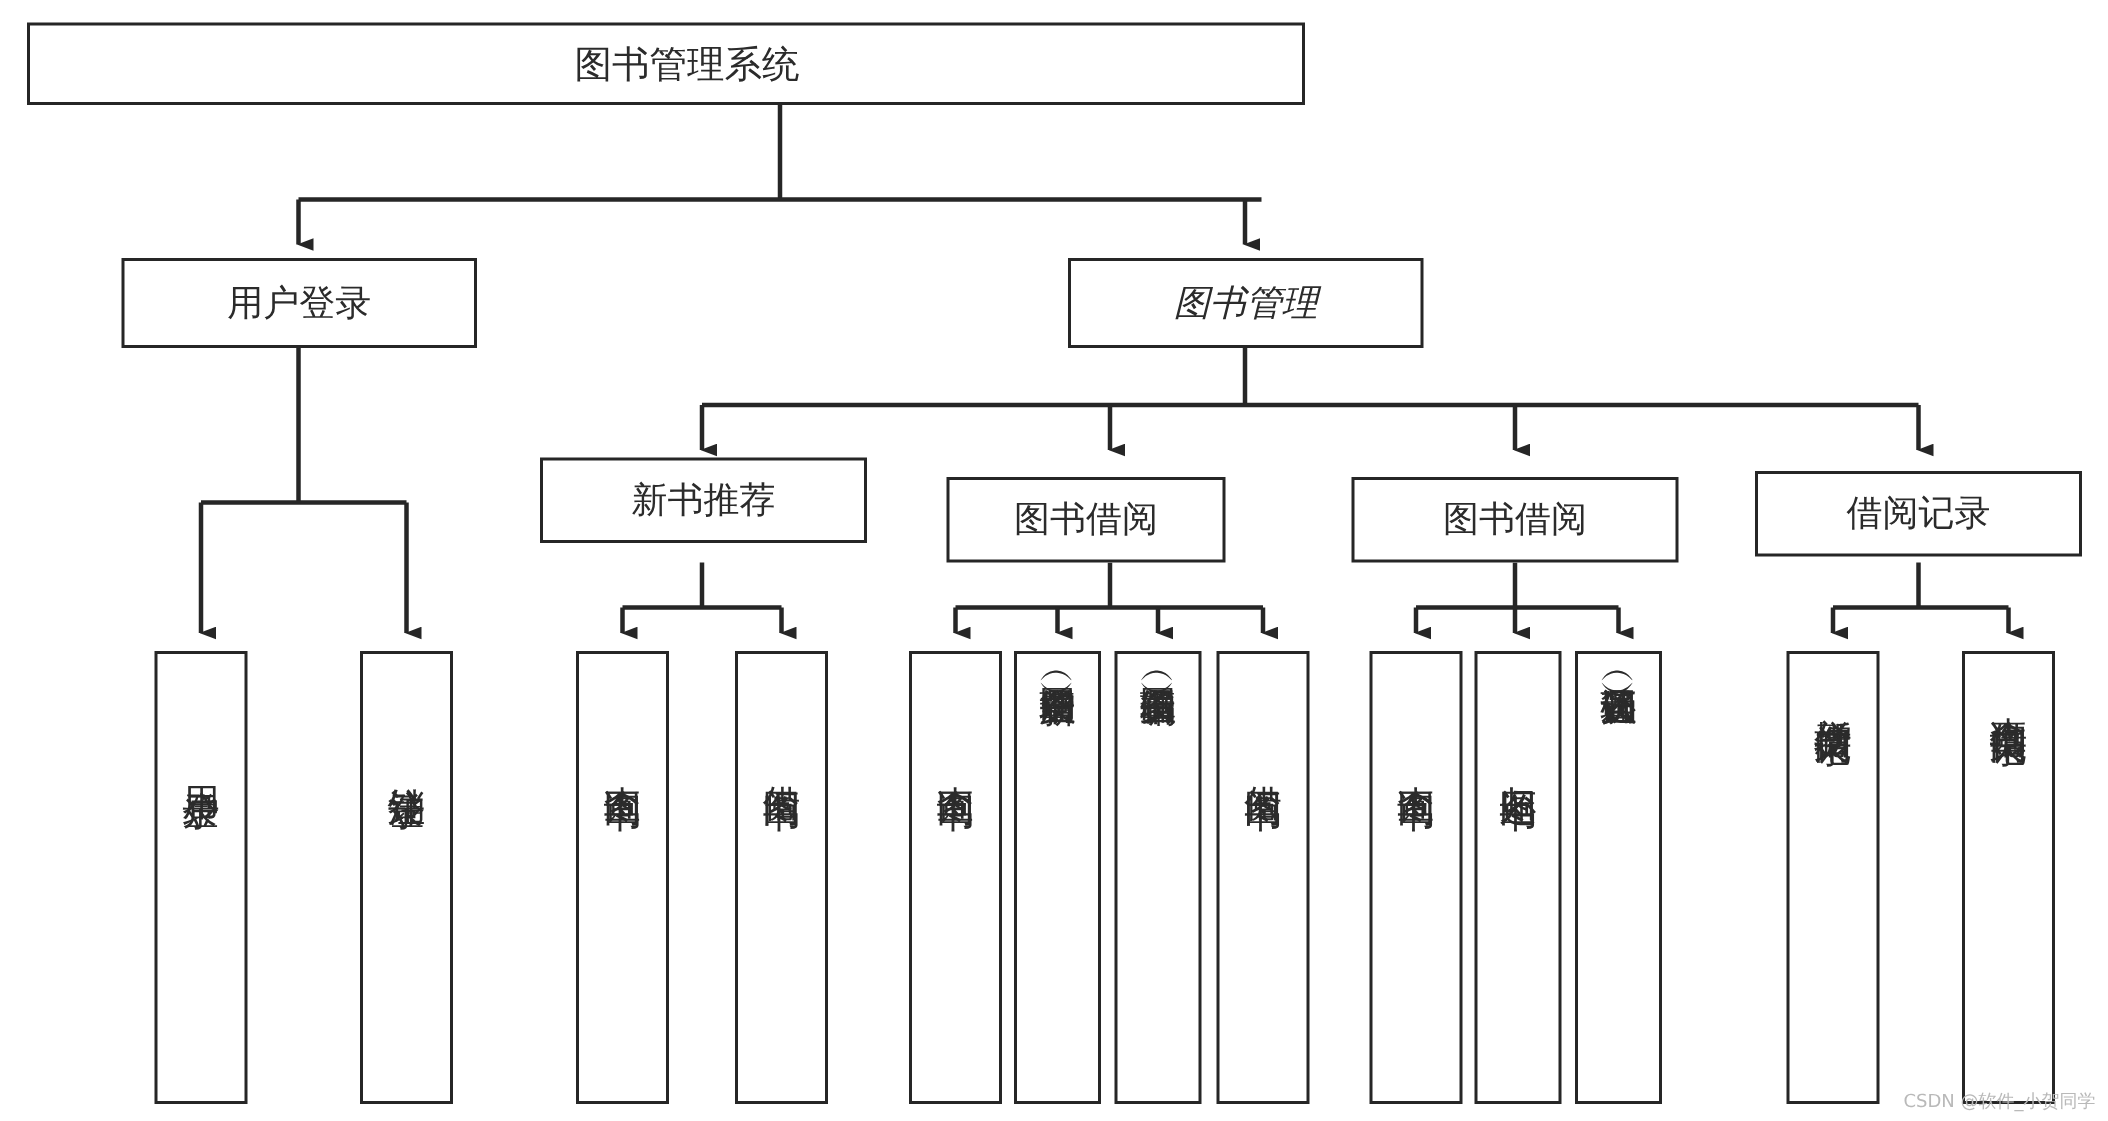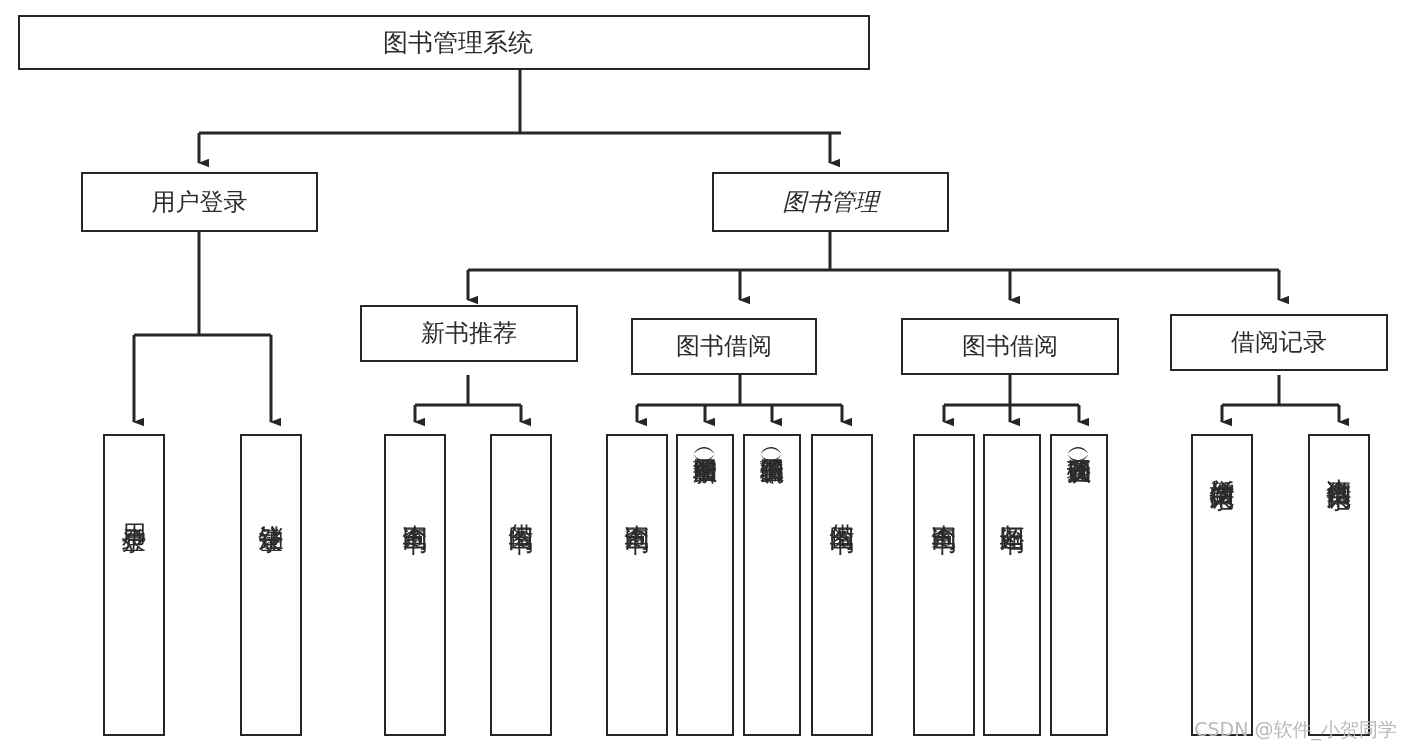--- a/index.html
+++ b/index.html
@@ -35,21 +35,21 @@
     font-size:25px;
     line-height:1;
     white-space:nowrap;
   }
   .node.v.tight .lbl{font-size:24px;letter-spacing:0px;}
 
   #watermark{
     position:absolute;
     right:8px;
     bottom:4px;
-    font-size:19px;
+    font-size:12px;
     color:#b9b9b9;
     z-index:5;
     white-space:nowrap;
     font-family:"DejaVu Sans","Liberation Sans",sans-serif;
     text-align:center;
   }
 </style>
 </head>
 <body>
 

